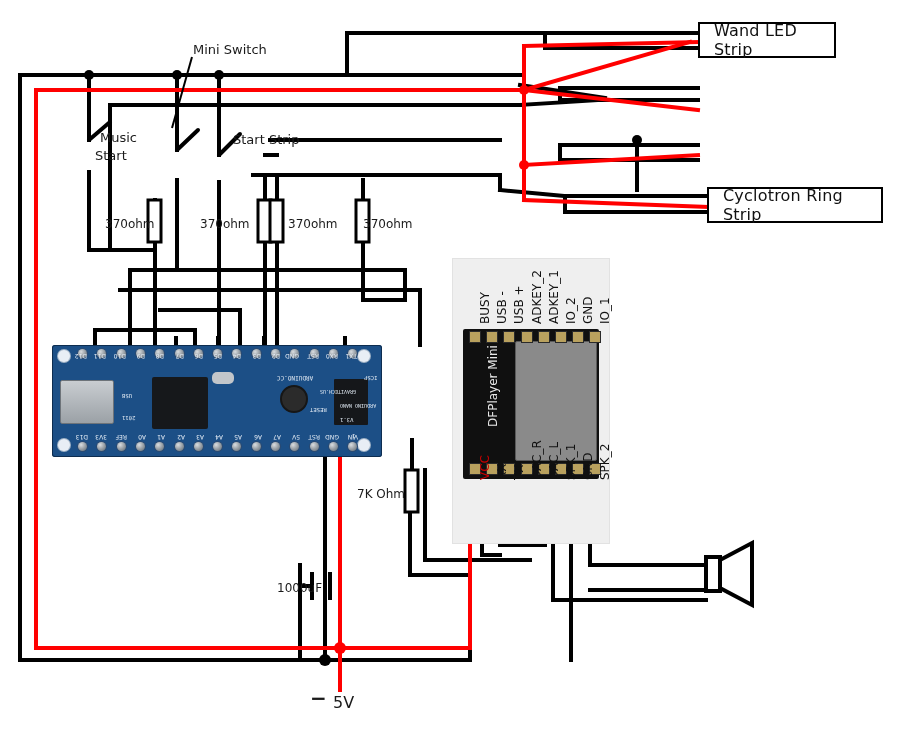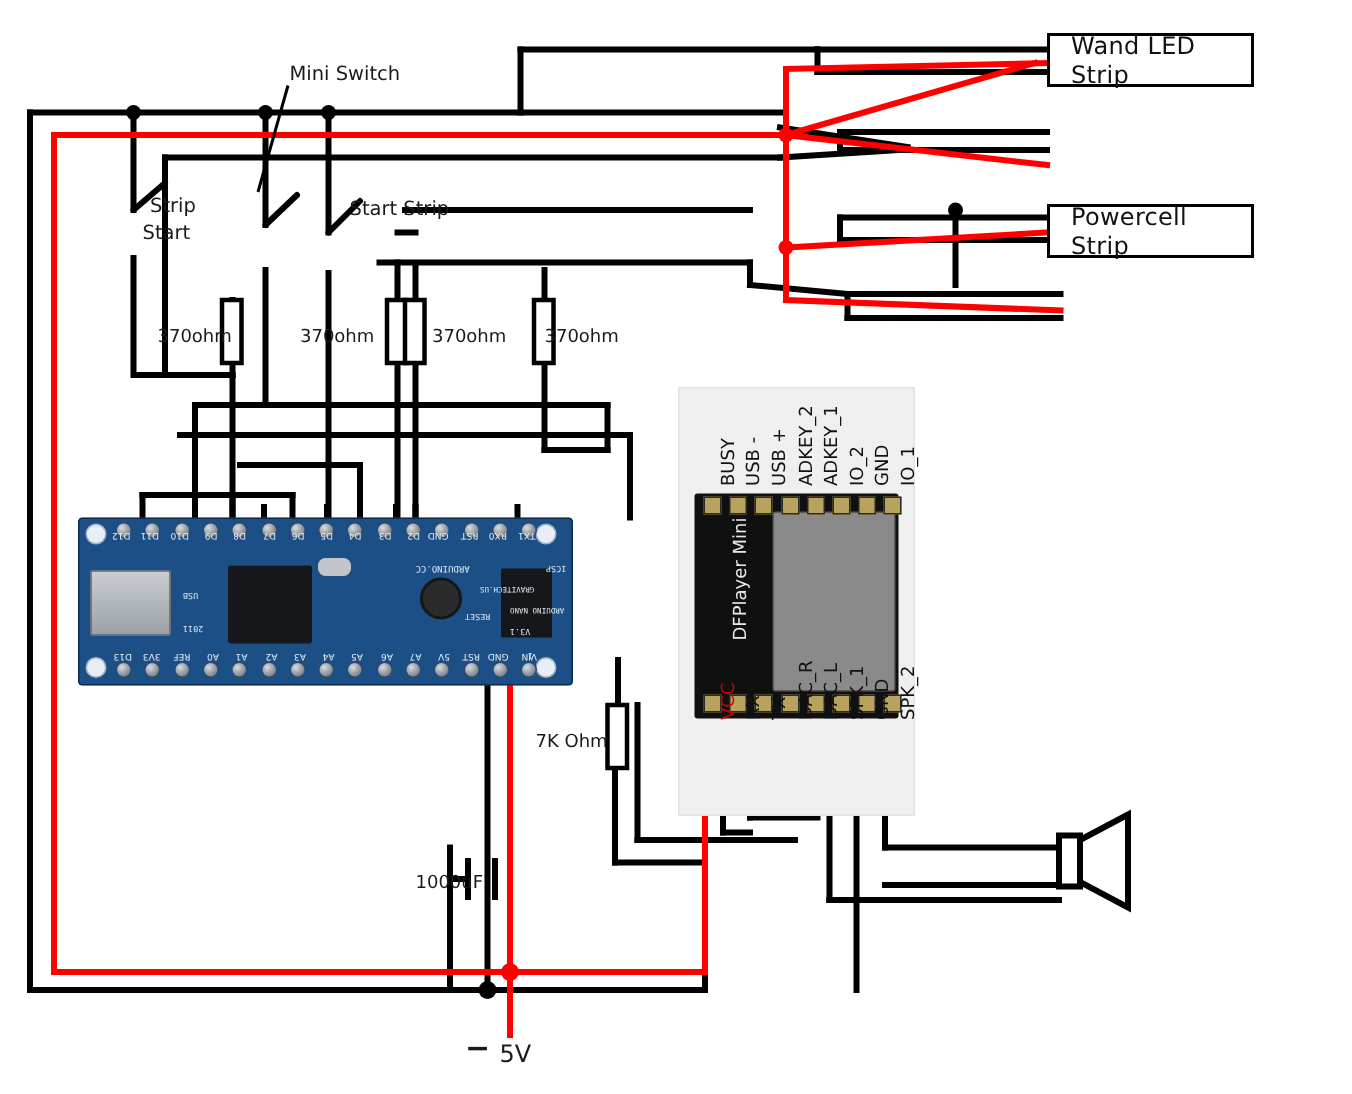--- a/index.html
+++ b/index.html
@@ -195,26 +195,26 @@
 
     <g stroke="#000" stroke-width="4" fill="#fff" stroke-linejoin="miter">
       <rect x="706" y="557" width="14" height="34"></rect>
       <path d="M720,560 L752,543 L752,605 L720,588 Z"></path>
     </g>
   </svg>
 
   <div class="strip-box" style="left:698px;top:22px;width:134px;height:32px;">
     <span>Wand LED Strip</span>
   </div>
-  <div class="strip-box" style="left:698px;top:136px;width:134px;height:32px;">
-    <span>Powercell Strip</span>
+  <div class="strip-box" style="left:707px;top:187px;width:172px;height:32px;">
+    <span>Cyclotron Ring Strip</span>
   </div>
 
   <div class="lbl" style="left:193px;top:42px;font-size:13px;">Mini Switch</div>
-  <div class="lbl" style="left:100px;top:130px;font-size:13px;">Strip</div>
+  <div class="lbl" style="left:100px;top:130px;font-size:13px;">Music</div>
   <div class="lbl" style="left:95px;top:148px;font-size:13px;">Start</div>
   <div class="lbl" style="left:233px;top:132px;font-size:13px;">Start Strip</div>
 
   <div class="lbl" style="left:105px;top:217px;font-size:12px;">370ohm</div>
   <div class="lbl" style="left:200px;top:217px;font-size:12px;">370ohm</div>
   <div class="lbl" style="left:288px;top:217px;font-size:12px;">370ohm</div>
   <div class="lbl" style="left:363px;top:217px;font-size:12px;">370ohm</div>
   <div class="lbl" style="left:357px;top:487px;font-size:12px;">7K Ohm</div>
   <div class="lbl" style="left:277px;top:581px;font-size:12px;">1000uF</div>
 

